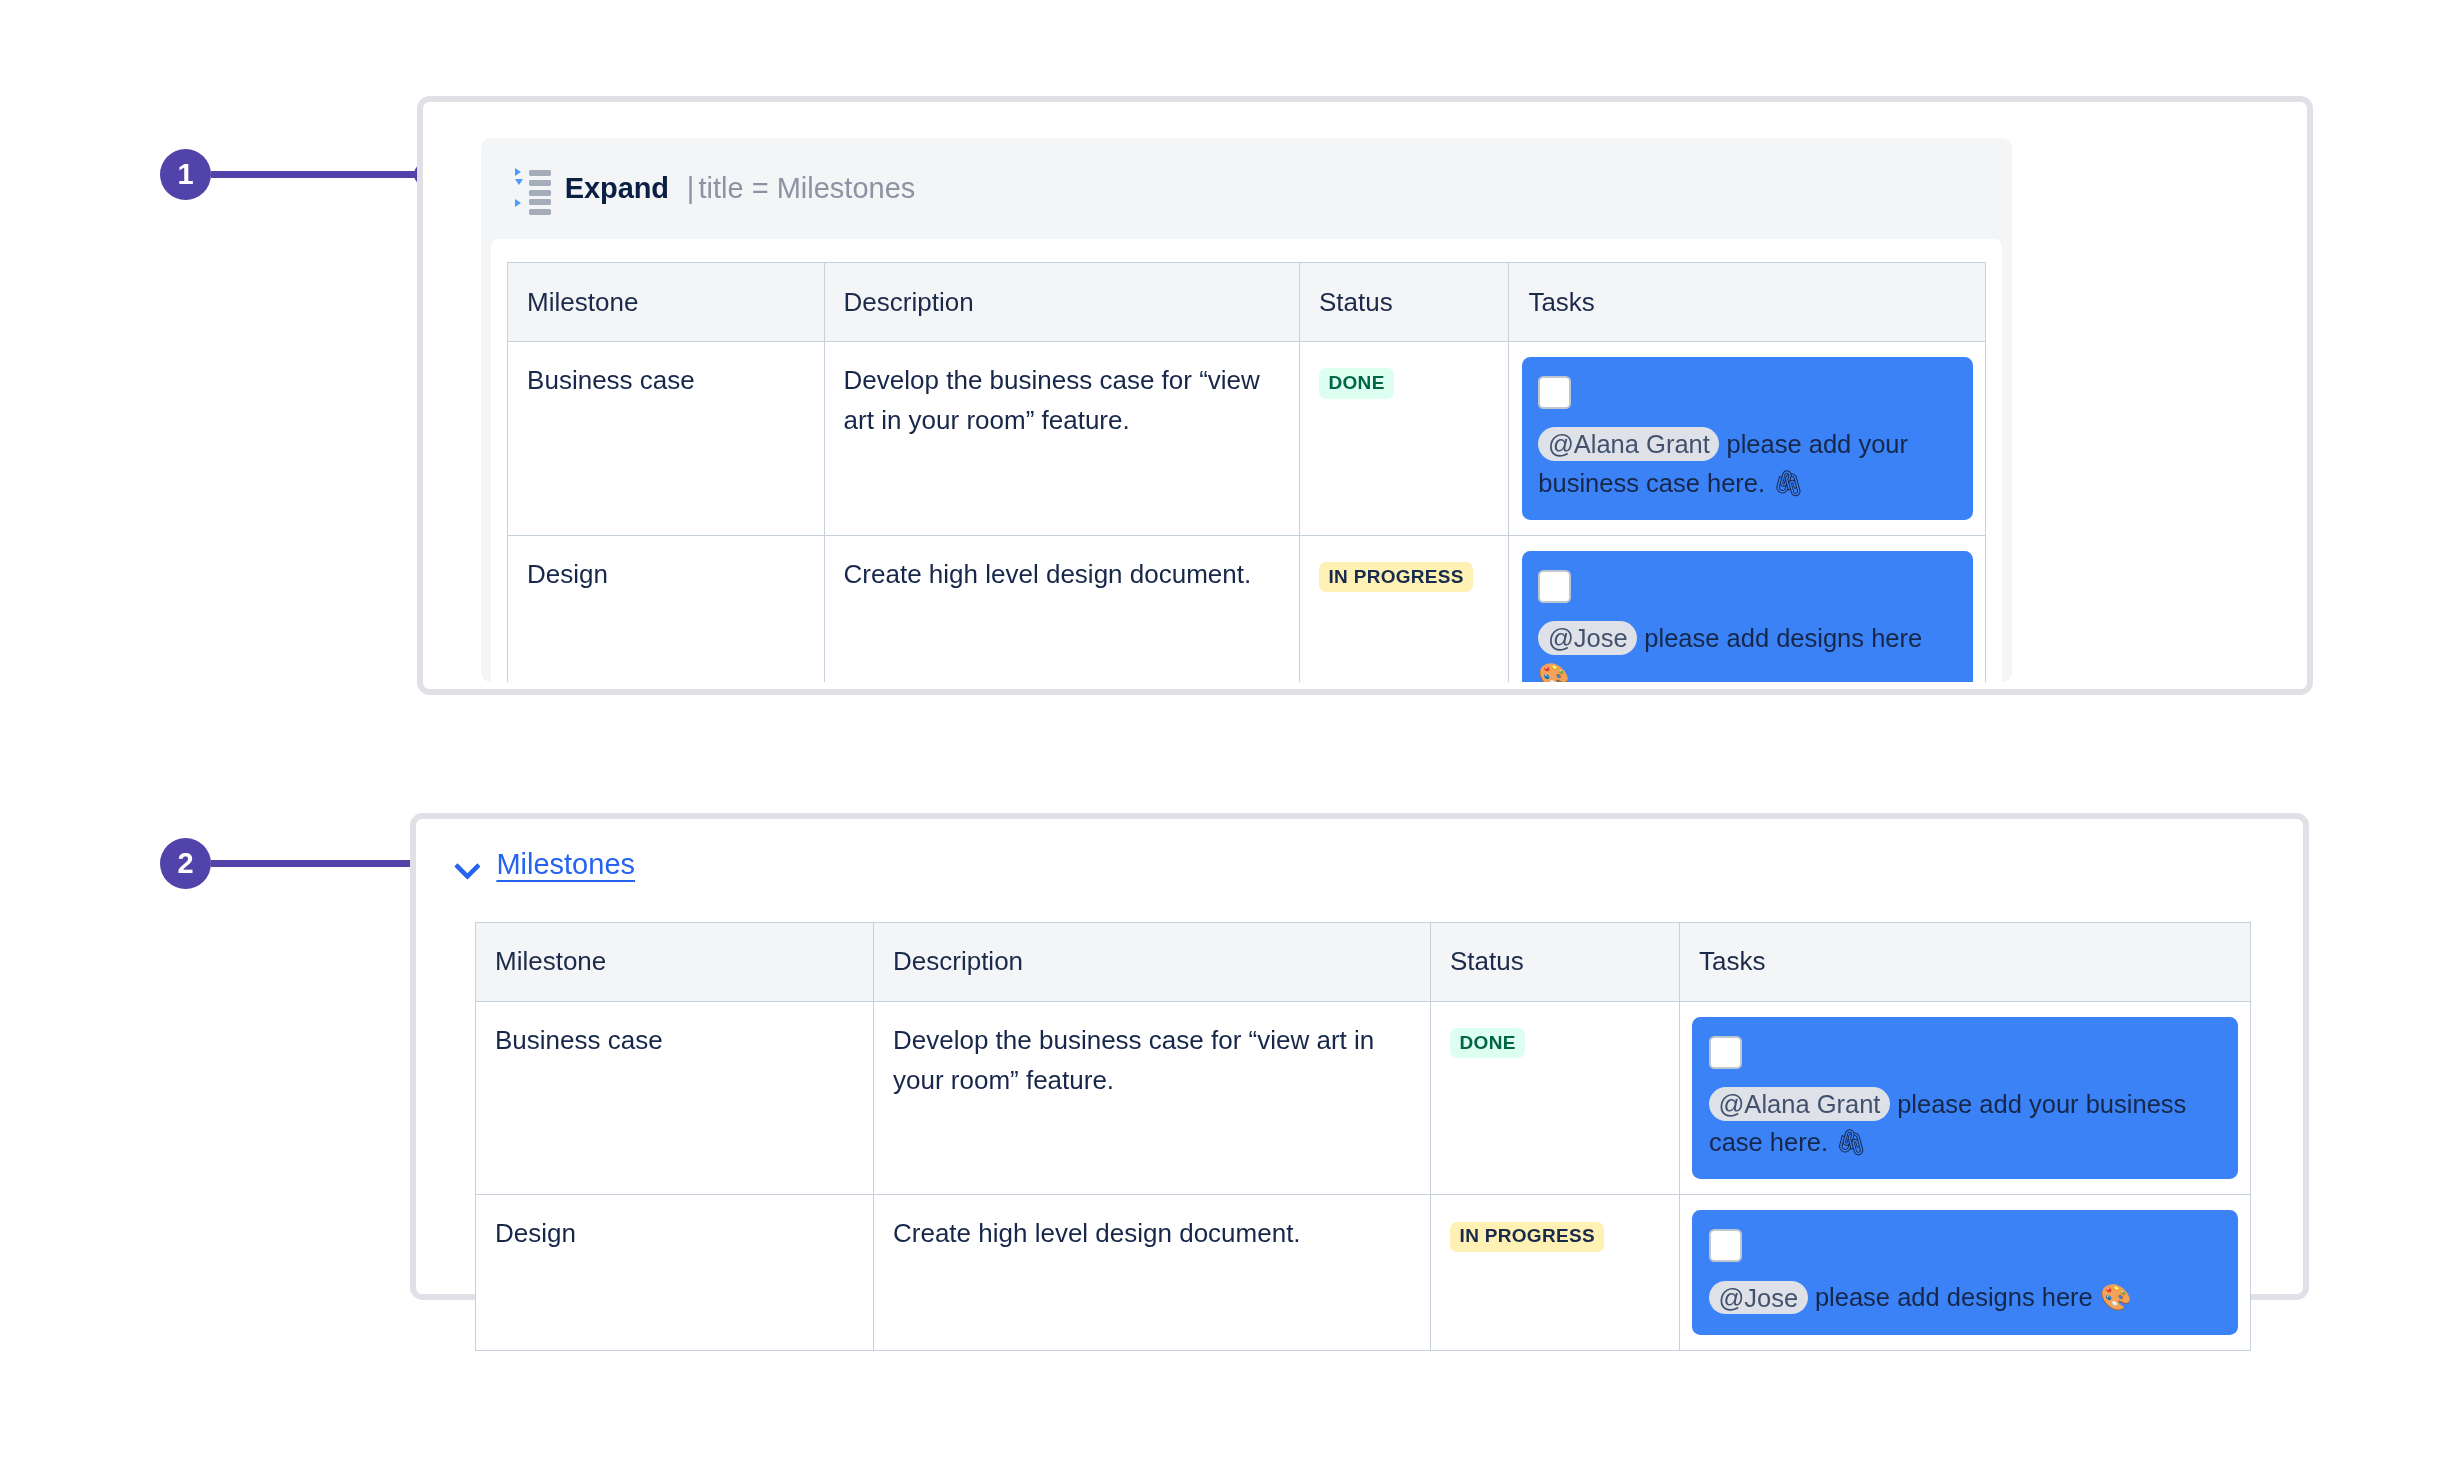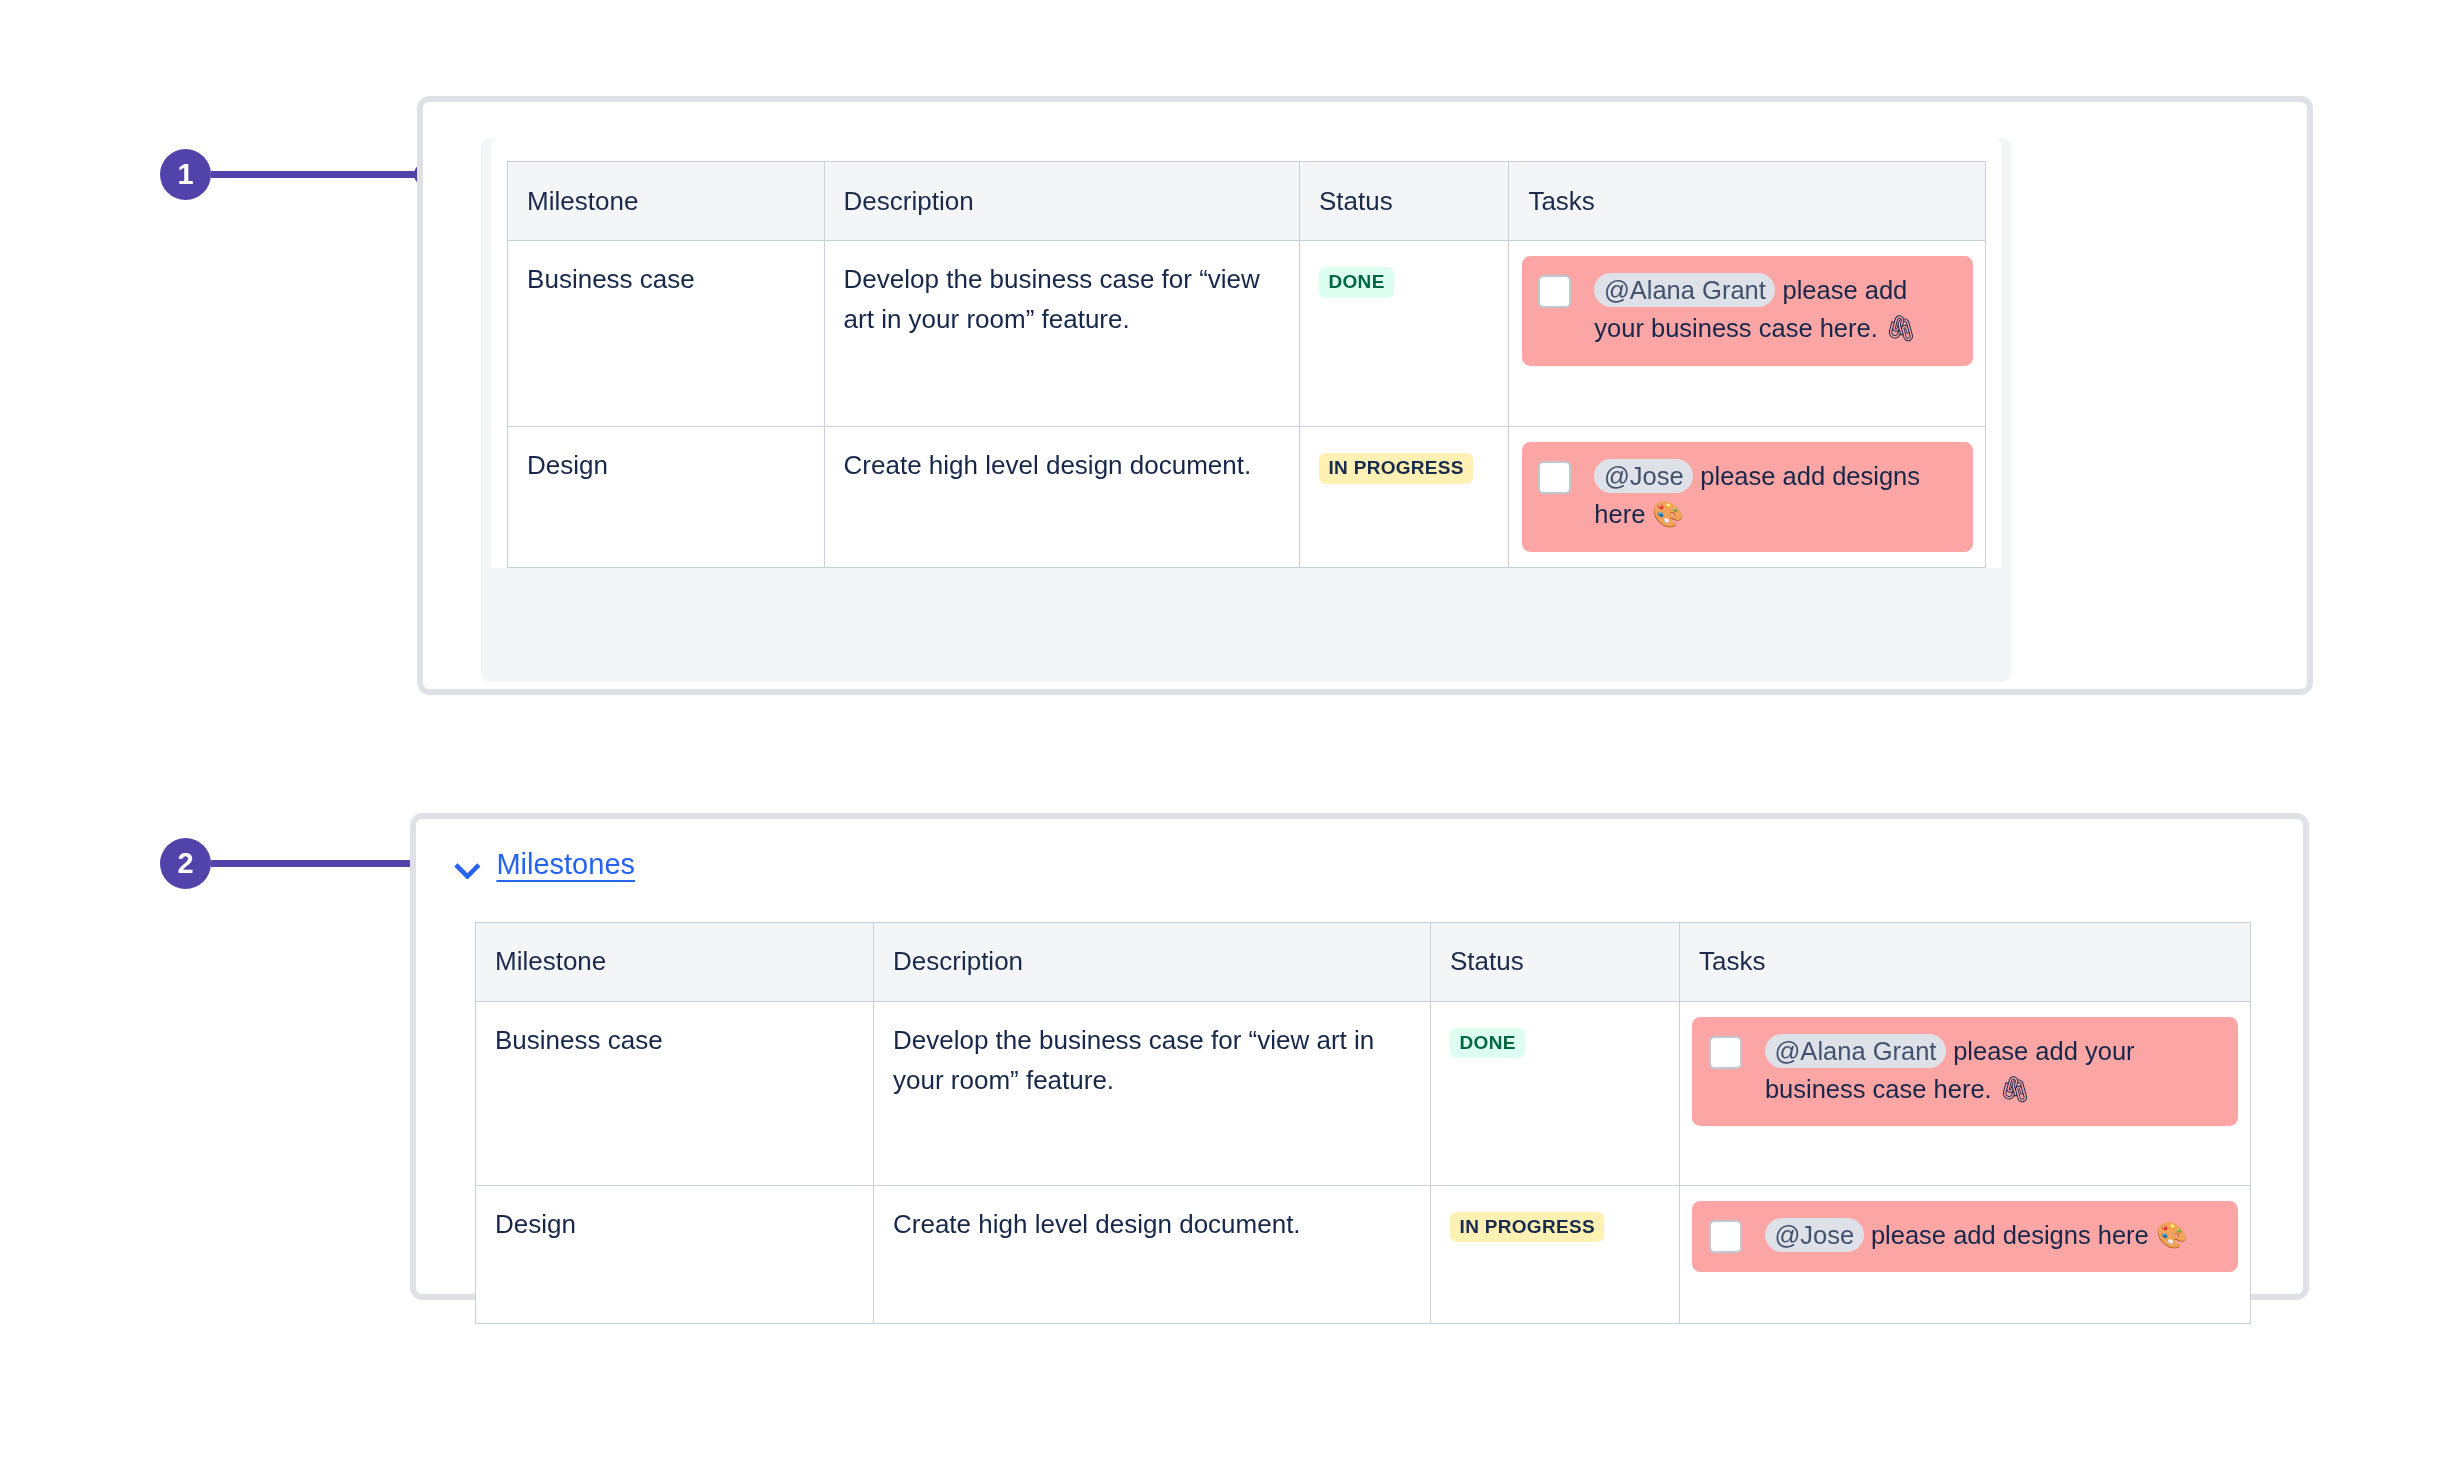--- a/index.html
+++ b/index.html
@@ -107,24 +107,24 @@
     display:inline-block;
     font-size:19px;font-weight:700;letter-spacing:0.3px;
     padding:4.8px 9.6px;border-radius:7px;line-height:1.1;
     white-space:nowrap;
   }
   .lz-done{background:#DCFFF1;color:#006644;}
   .lz-prog{background:#FFF0B3;color:#172B4D;}
 
   
   .task{
-    background:#fca5a5;border-radius:8.3px;
+    background:#3b82f6;border-radius:8.3px;
     padding:15px 16.5px 18px 16.5px;
-    display:flex;align-items:flex-start;gap:23px;
-    font-size:25.5px;line-height:1.5;color:#16274A;
+    display:flex;align-items:flex-start;gap:16px;
+    font-size:25.5px;line-height:1.5;color:#16274A;flex-direction:column;
   }
   .task-check{
     width:33px;height:33px;background:#ffffff;
     border:2.1px solid #C1C7D0;border-radius:5.5px;
     flex:0 0 auto;margin-top:4.1px;box-sizing:border-box;
   }
   .task-text{flex:1 1 auto;}
   .mention{
     background:#DFE1E8;color:#42526E;
     border-radius:18px;padding:2.8px 9.6px;
@@ -159,20 +159,34 @@
 
   <div class="callout" style="left:160px;top:149px;width:289px;">
     <div class="callout-badge">1</div>
     <div class="callout-line" style="width:206px;"></div>
     <div class="callout-dot"></div>
   </div>
 
   <div class="panel" id="panel-1">
     <div class="macro-box" style="height:544px;">
 
+      <div class="macro-head">
+        <div class="macro-icon">
+          <div class="tri" style="top:1.4px;"></div>
+          <div class="tri-down" style="top:12.4px;left:0.7px;"></div>
+          <div class="tri" style="top:32px;"></div>
+          <div class="bar" style="top:3.4px;"></div>
+          <div class="bar" style="top:13px;"></div>
+          <div class="bar" style="top:23px;"></div>
+          <div class="bar" style="top:32px;"></div>
+          <div class="bar" style="top:42px;"></div>
+        </div>
+        <span class="macro-label">Expand</span>
+        <span class="macro-params"><span class="pipe">|</span><span>title = Milestones</span></span>
+      </div>
 
       <div class="macro-body">
         <table class="wiki">
           <colgroup>
             <col style="width:275px">
               <col style="width:413px">
               <col style="width:182px">
               <col style="width:414px">
           </colgroup>
           <thead>

